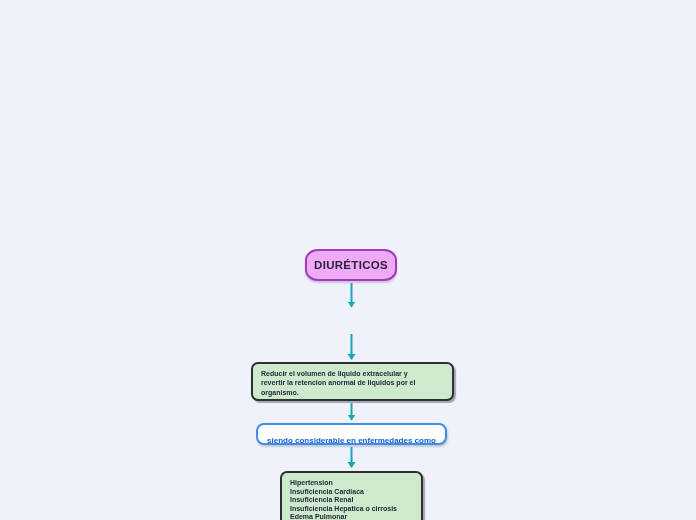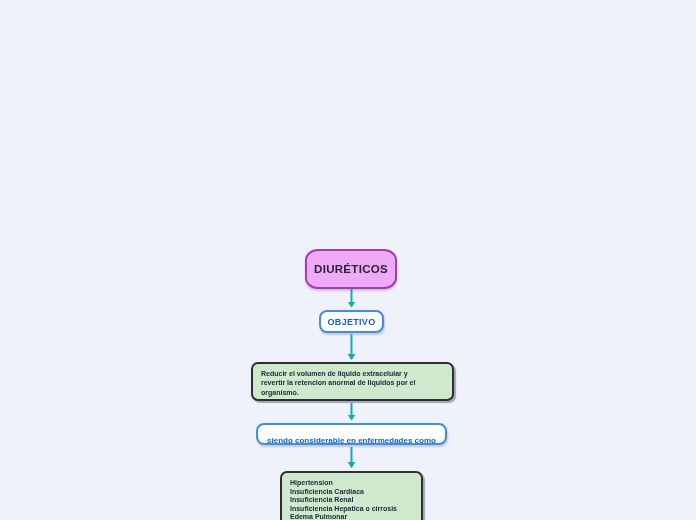--- a/index.html
+++ b/index.html
@@ -79,27 +79,24 @@
       <marker id="arrowhead" markerUnits="userSpaceOnUse" markerWidth="10" markerHeight="10" refX="5" refY="4" orient="auto">
         <path d="M0,0 L0,8 L6,4 Z" style="fill:var(--arrow,#16a8b8)"></path>
       </marker>
     </defs>
     <line x1="351.5" y1="283" x2="351.5" y2="306.5" style="stroke:var(--arrow,#16a8b8);stroke-width:2" marker-end="url(#arrowhead)"></line>
     <line x1="351.5" y1="334" x2="351.5" y2="359" style="stroke:var(--arrow,#16a8b8);stroke-width:2" marker-end="url(#arrowhead)"></line>
     <line x1="351.5" y1="403" x2="351.5" y2="419.5" style="stroke:var(--arrow,#16a8b8);stroke-width:2" marker-end="url(#arrowhead)"></line>
     <line x1="351.5" y1="447" x2="351.5" y2="467" style="stroke:var(--arrow,#16a8b8);stroke-width:2" marker-end="url(#arrowhead)"></line>
   </svg>
 
-  <div class="node node-pink" style="left:305px;top:249px;width:92px;height:40px">
+  <div class="node node-pink" style="left:305px;top:249px;width:92px;height:32px">
     <span>DIURÉTICOS</span>
   </div>
 
-  <div class="node node-blue" style="left:319px;top:310px;width:65px;height:23px">
-    <span class="objetivo-label">OBJETIVO</span>
-  </div>
 
   <div class="node node-green text-block" style="left:251px;top:362px;width:203px;height:39px">
     <div>
       <div class="tline">Reducir el volumen de liquido extracelular y</div>
       <div class="tline">revertir la retencion anormal de liquidos por el</div>
       <div class="tline">organismo.</div>
     </div>
   </div>
 
   <div class="node node-blue" style="left:256px;top:423px;width:191px;height:22px">

